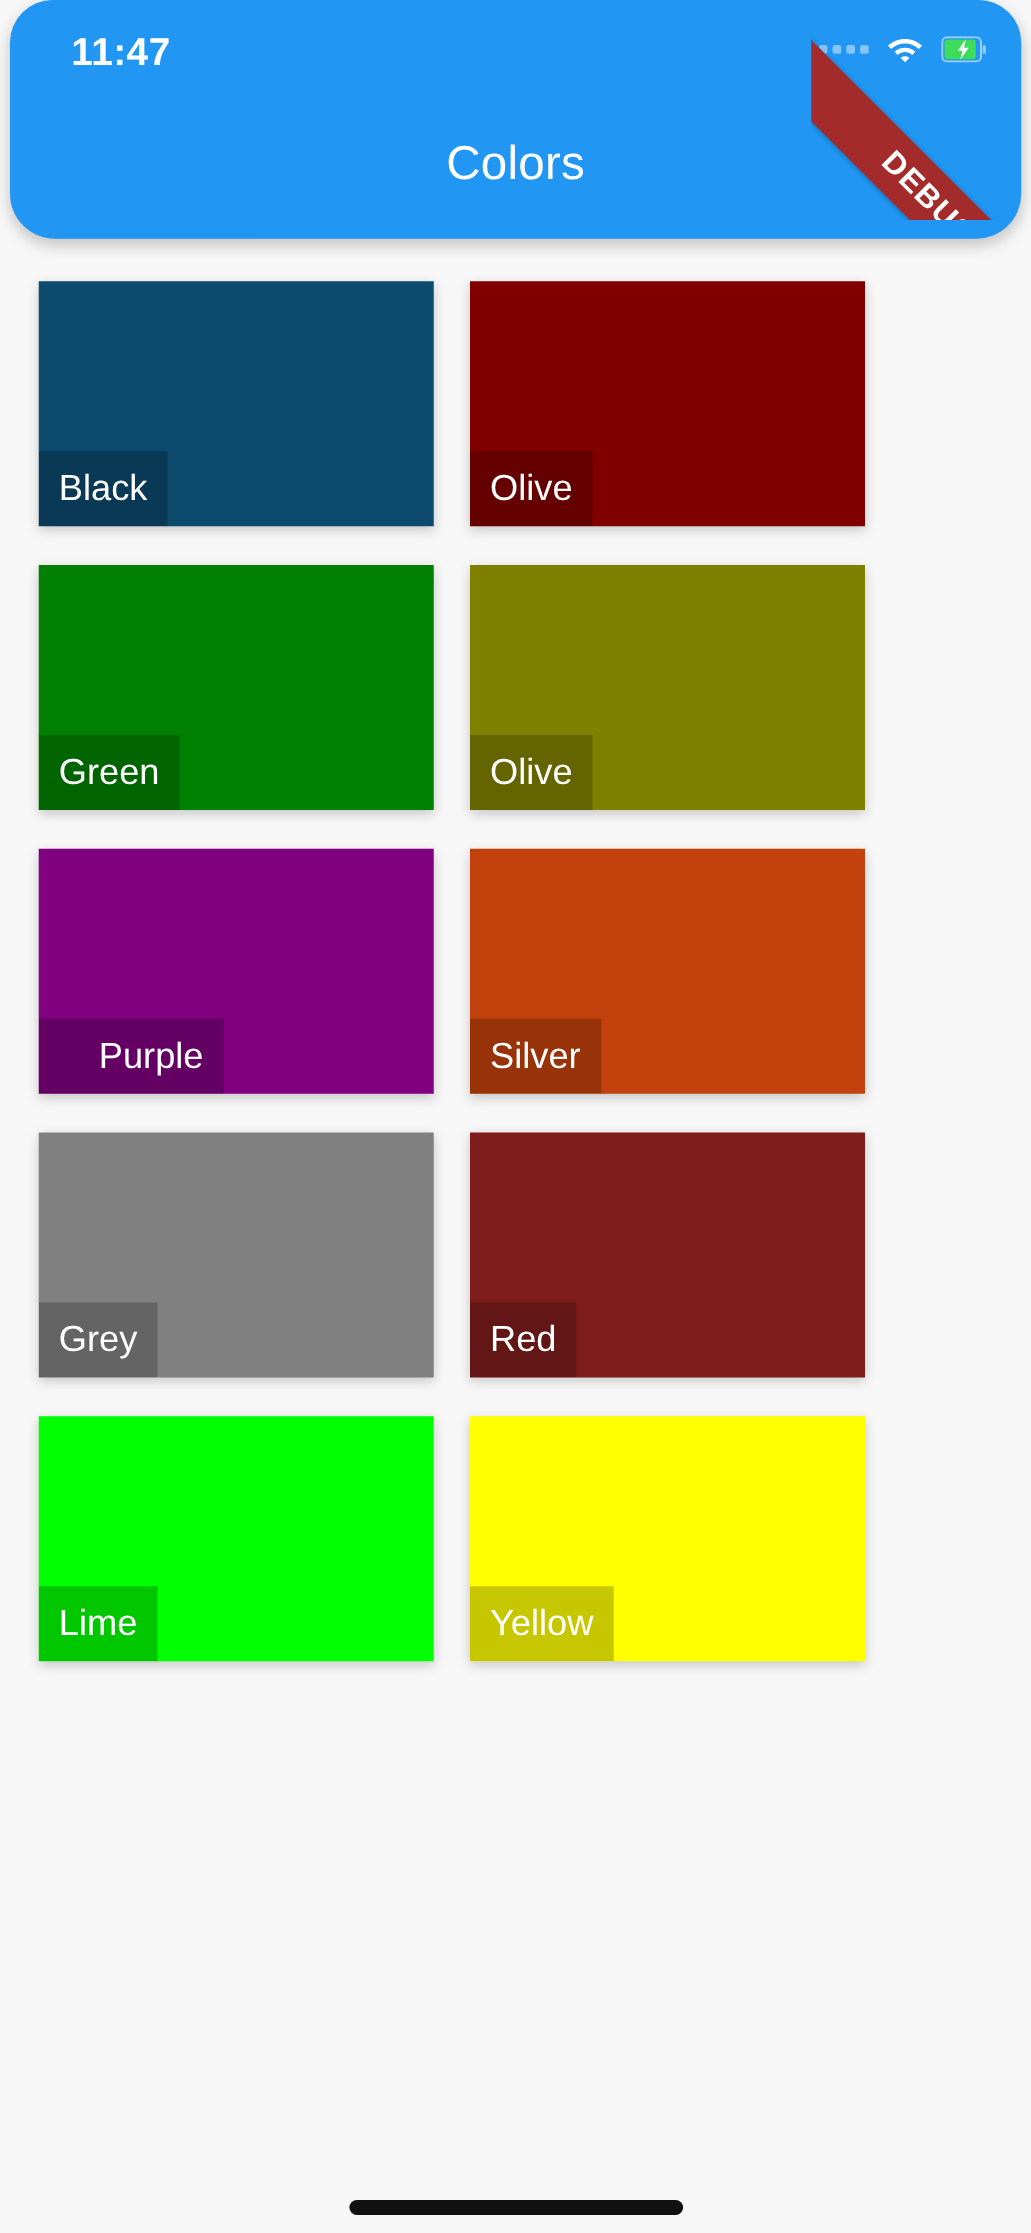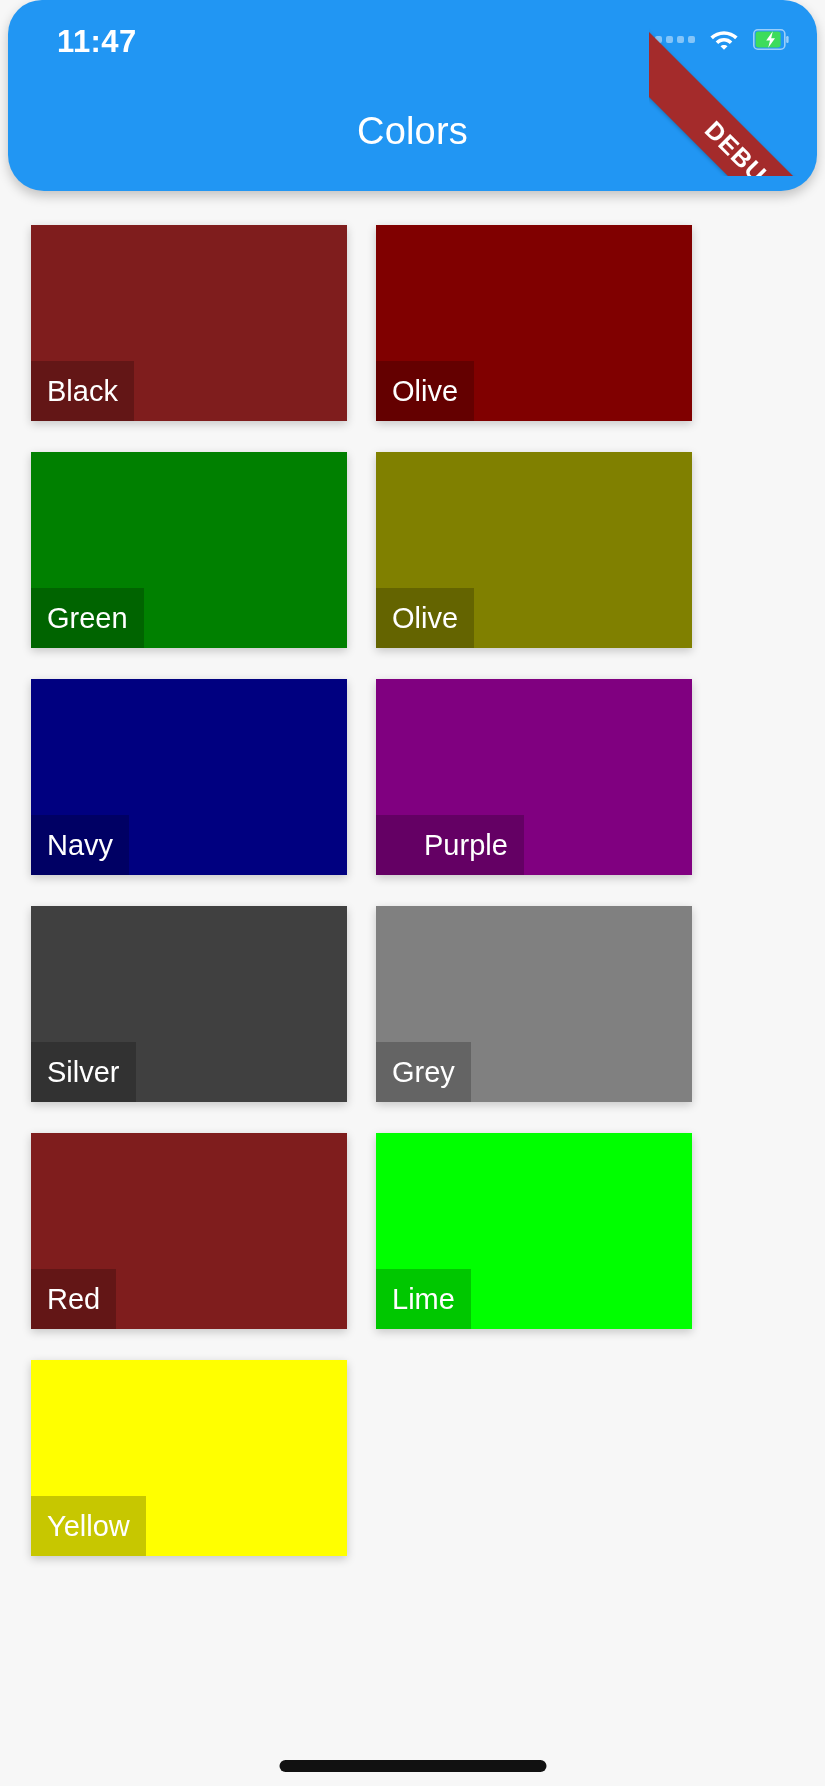--- a/index.html
+++ b/index.html
@@ -170,39 +170,36 @@
     <div id="appbar-title" style="color: rgb(255, 255, 255);">Colors</div>
   </div>
 
   <div id="debug-ribbon">
     <div class="band" style="background: rgb(164, 43, 43);">
       <span style="color: rgb(255, 255, 255);">DEBUG</span>
     </div>
   </div>
 
   <div id="grid">
-      <div class="card" style="background: #7f1d1d;">
+      <div class="card" style="background: #0c4a6e;">
         <div class="label" style="color: rgb(255, 255, 255);">Black</div>
       </div>
       <div class="card" style="background: rgb(128, 0, 0);">
         <div class="label" style="color: rgb(255, 255, 255);">Olive</div>
       </div>
       <div class="card" style="background: rgb(0, 128, 0);">
         <div class="label" style="color: rgb(255, 255, 255);">Green</div>
       </div>
       <div class="card" style="background: rgb(128, 128, 0);">
         <div class="label" style="color: rgb(255, 255, 255); margin-top: 41px;">Olive</div>
       </div>
-      <div class="card" style="background: rgb(0, 0, 128);">
-        <div class="label" style="color: rgb(255, 255, 255);">Navy</div>
-      </div>
       <div class="card" style="background: rgb(128, 0, 128);">
         <div class="label" style="color: rgb(255, 255, 255); padding-left: 48px;">Purple</div>
       </div>
-      <div class="card" style="background: #404040;">
+      <div class="card" style="background: #c2410c;">
         <div class="label" style="color: rgb(255, 255, 255);">Silver</div>
       </div>
       <div class="card" style="background: rgb(128, 128, 128);">
         <div class="label" style="color: rgb(255, 255, 255);">Grey</div>
       </div>
       <div class="card" style="background: #7f1d1d;">
         <div class="label" style="color: rgb(255, 255, 255);">Red</div>
       </div>
       <div class="card" style="background: rgb(0, 255, 0);">
         <div class="label" style="color: rgb(255, 255, 255);">Lime</div>

